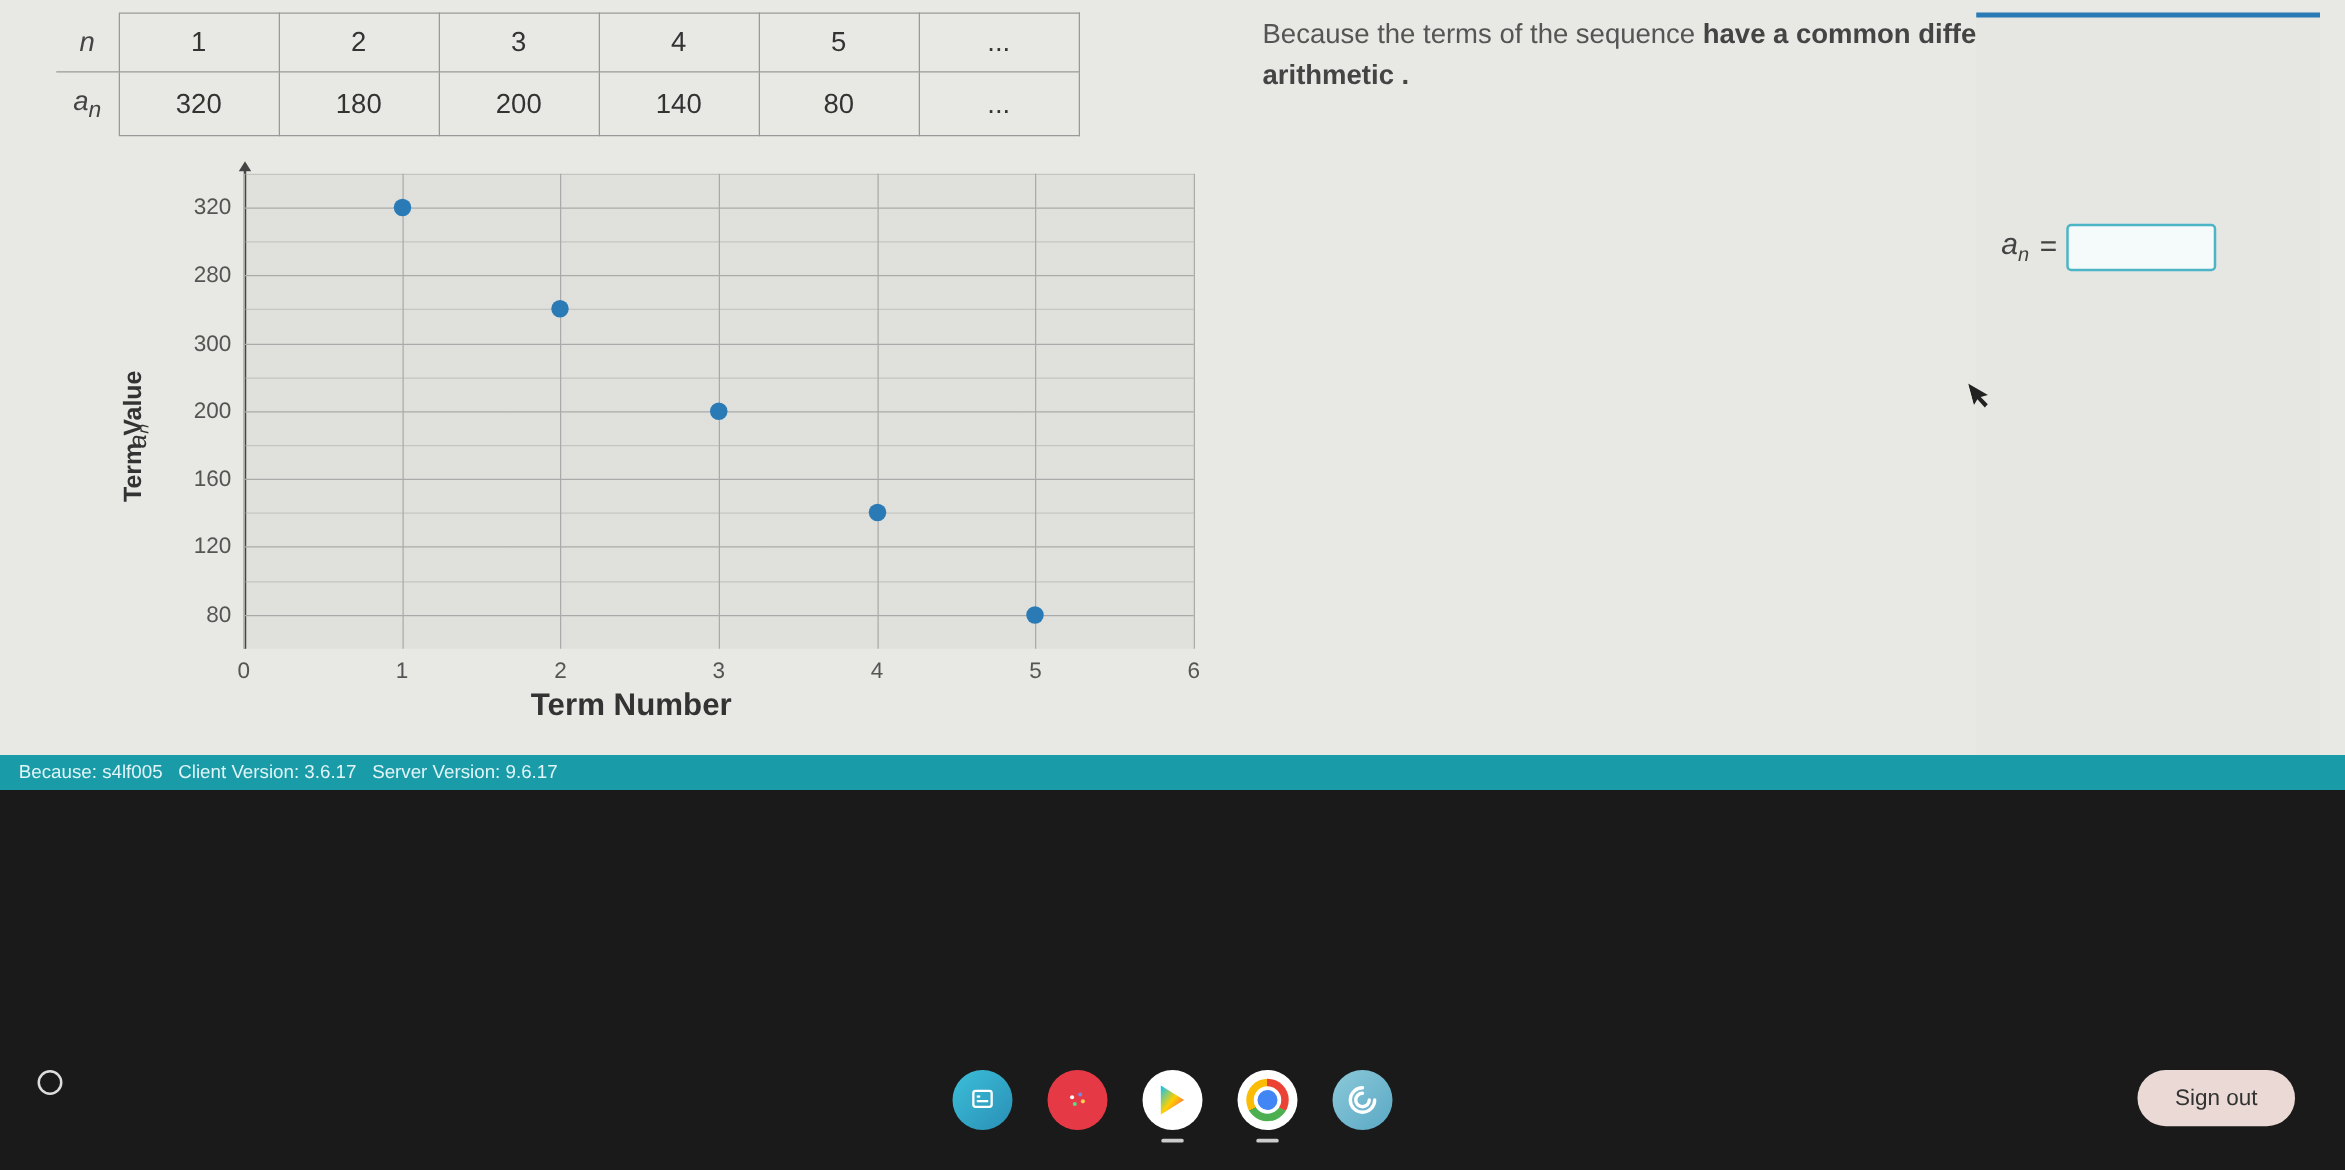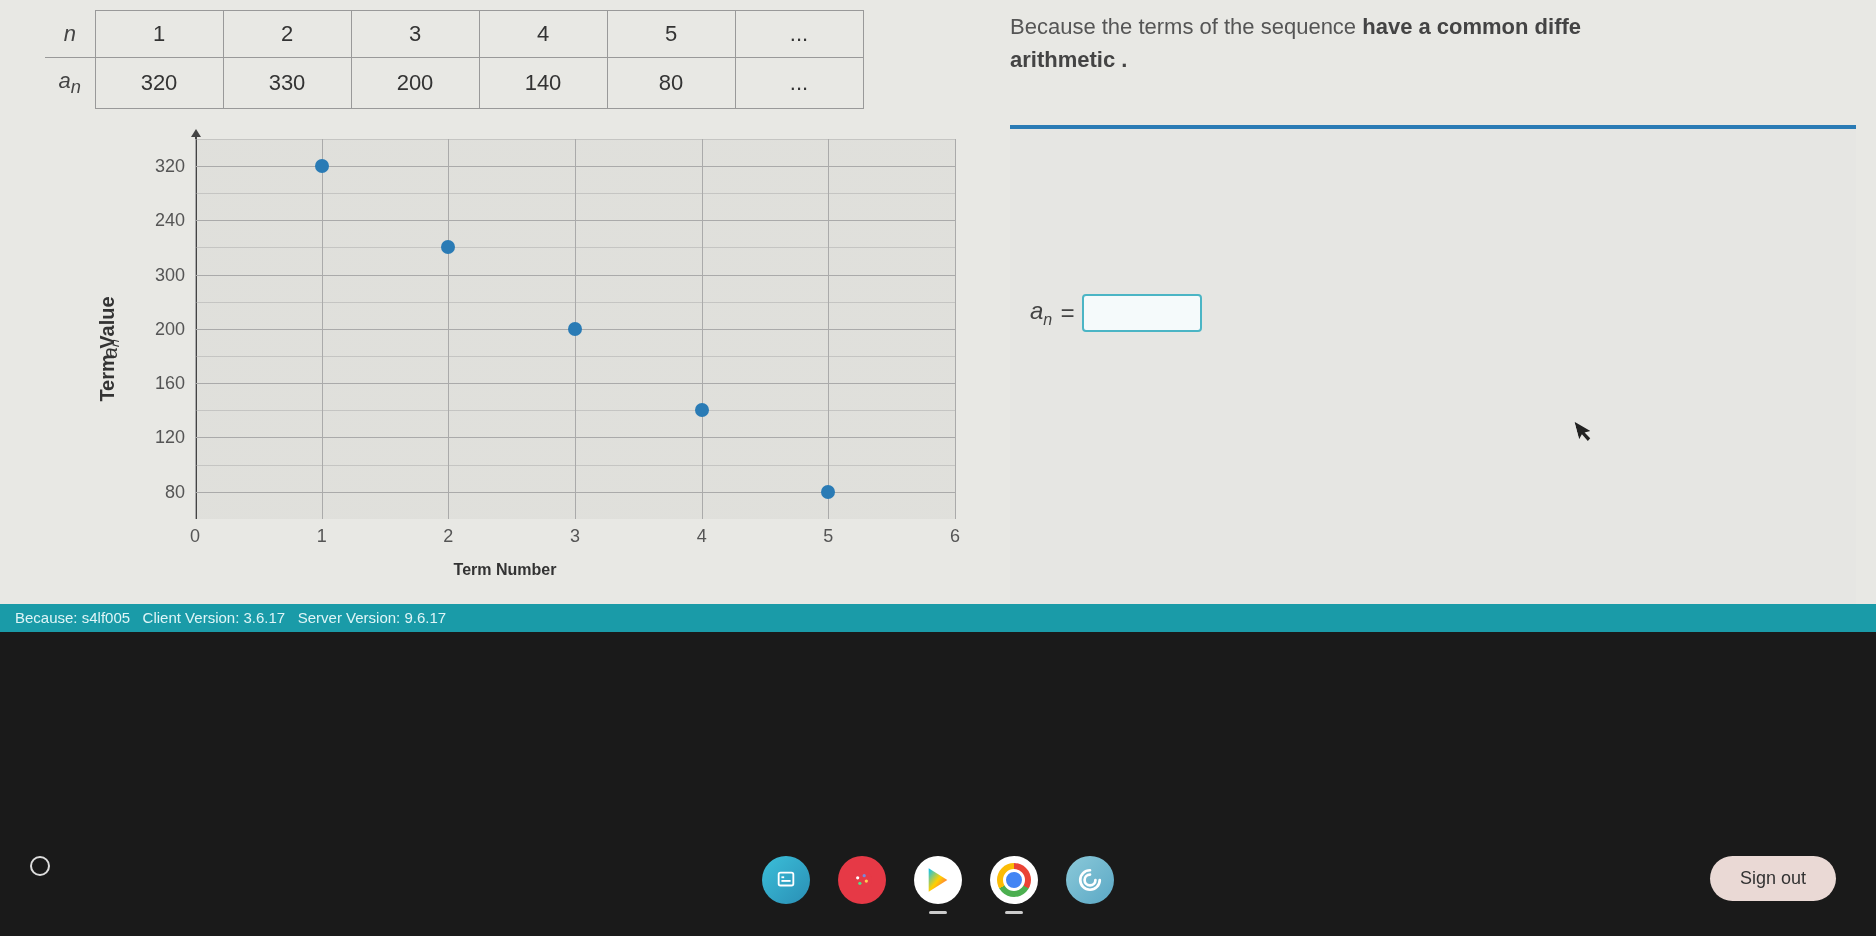--- a/index.html
+++ b/index.html
@@ -21,21 +21,21 @@
   display: flex;
 }
 .left-panel {
   flex: 0 0 970px;
   padding: 10px 45px 0;
 }
 .right-panel {
   flex: 1;
   padding: 10px 20px 0 0;
   display: flex;
-  flex-direction: column;
+  flex-direction: row;
 }
 .instruction-top {
   color: #555;
   font-size: 20px;
   margin-bottom: 10px;
   height: 20px;
   overflow: hidden;
   opacity: 0.3;
 }
 .seq-table {
@@ -89,21 +89,21 @@
   font-size: 20px;
   font-style: italic;
   color: #333;
   white-space: nowrap;
 }
 .x-label {
   position: absolute;
   bottom: 0;
   left: 50%;
   transform: translateX(-50%);
-  font-size: 16px;
+  font-size: 25px;
   font-weight: 600;
   color: #333;
   text-align: right;
 }
 .plot-area {
   position: absolute;
   left: 150px;
   top: 20px;
   width: 760px;
   height: 380px;
@@ -281,21 +281,21 @@
         <td>1</td>
         <td>2</td>
         <td>3</td>
         <td>4</td>
         <td>5</td>
         <td>...</td>
       </tr>
       <tr class="row2">
         <td class="hdr sub"><span>a</span><sub>n</sub></td>
         <td>320</td>
-        <td>330</td>
+        <td>180</td>
         <td>200</td>
         <td>140</td>
         <td>80</td>
         <td>...</td>
       </tr>
     </tbody>
       </table>
 
     <div class="chart-wrap">
       <div class="y-label-outer">Term Value</div>
@@ -313,21 +313,21 @@
           <div class="grid-h" style="top: 217.143px; opacity: 0.5;"></div>
           <div class="y-tick" style="top: 244.286px;">160</div>
           <div class="grid-h" style="top: 190px;"></div>
           <div class="grid-h" style="top: 162.857px; opacity: 0.5;"></div>
           <div class="y-tick" style="top: 190px;">200</div>
           <div class="grid-h" style="top: 135.714px;"></div>
           <div class="grid-h" style="top: 108.571px; opacity: 0.5;"></div>
           <div class="y-tick" style="top: 135.714px;">300</div>
           <div class="grid-h" style="top: 81.4286px;"></div>
           <div class="grid-h" style="top: 54.2857px; opacity: 0.5;"></div>
-          <div class="y-tick" style="top: 81.4286px;">240</div>
+          <div class="y-tick" style="top: 81.4286px;">280</div>
           <div class="grid-h" style="top: 27.1429px;"></div>
           <div class="grid-h" style="top: 0px; opacity: 0.5;"></div>
           <div class="y-tick" style="top: 27.1429px;">320</div>
           <div class="grid-v" style="left: 0px;"></div>
           <div class="x-tick" style="left: 0px;">0</div>
           <div class="grid-v" style="left: 126.667px;"></div>
           <div class="x-tick" style="left: 126.667px;">1</div>
           <div class="grid-v" style="left: 253.333px;"></div>
           <div class="x-tick" style="left: 253.333px;">2</div>
           <div class="grid-v" style="left: 380px;"></div>

